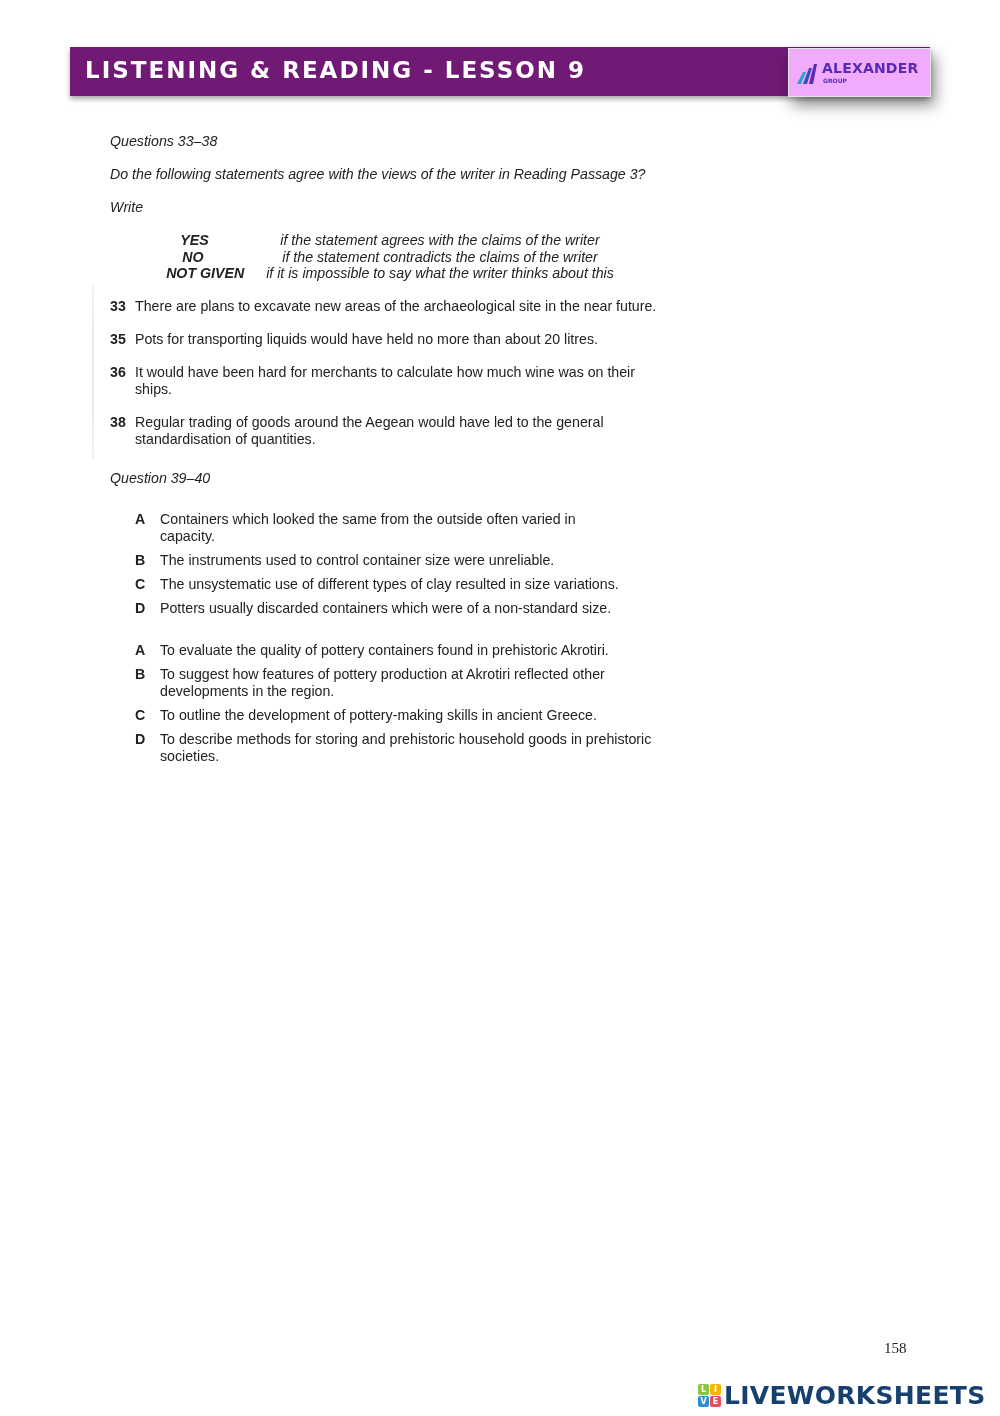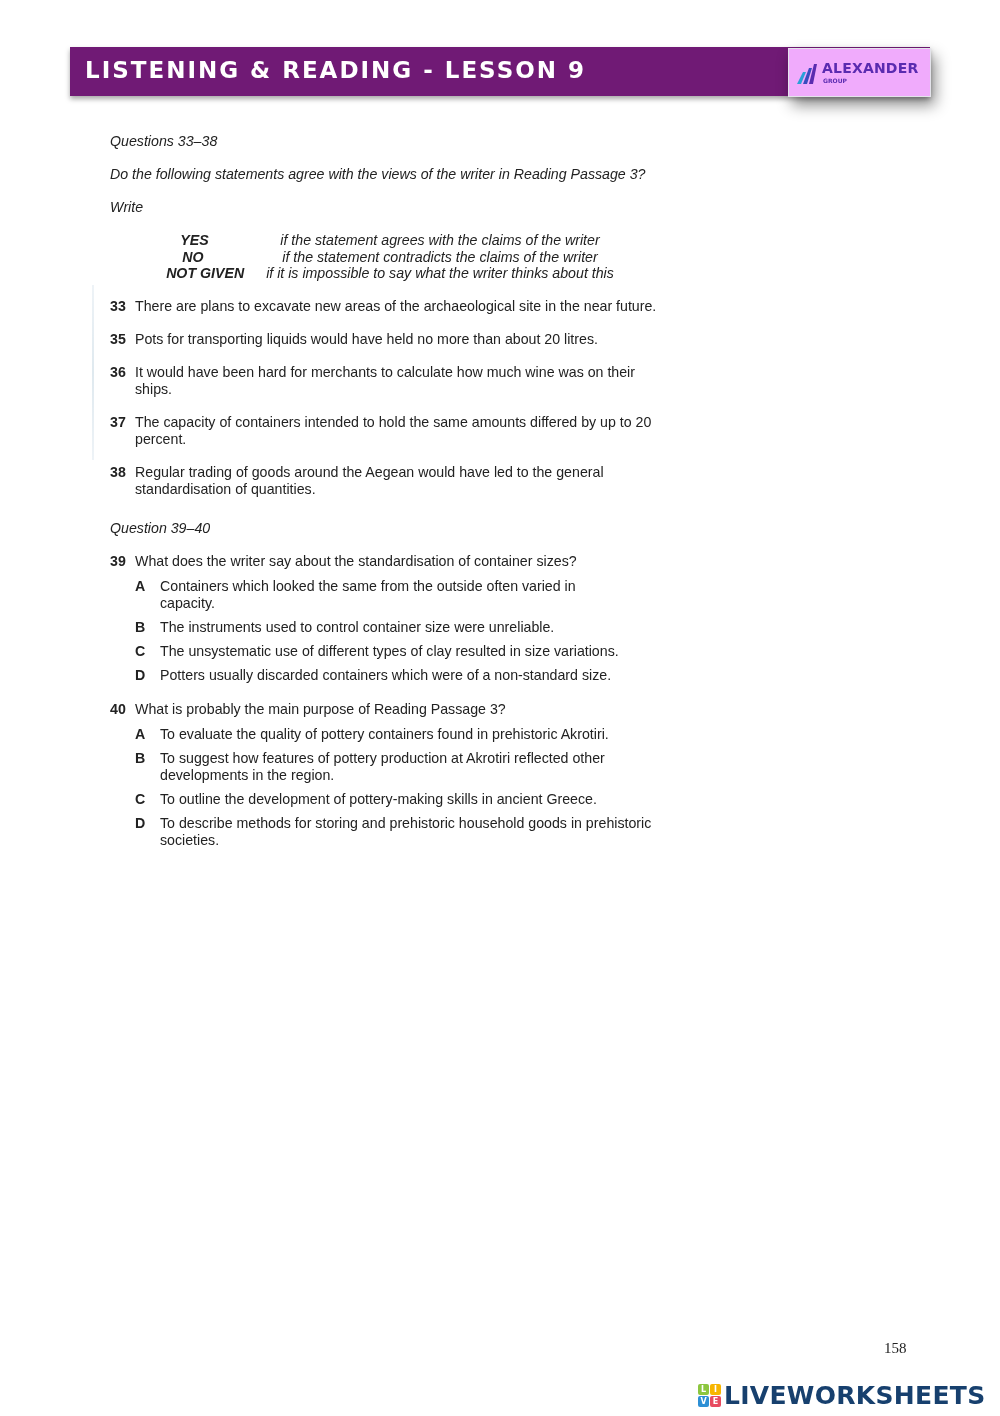--- a/index.html
+++ b/index.html
@@ -114,35 +114,27 @@
   </div>
   <div class="q">
     <span class="q-num">35</span>
     <span class="q-text">Pots for transporting liquids would have held no more than about 20 litres.</span>
   </div>
   <div class="q">
     <span class="q-num">36</span>
     <span class="q-text">It would have been hard for merchants to calculate how much wine was on their ships.</span>
   </div>
   <div class="q">
-    <span class="q-num">37</span>
-    <span class="q-text">The capacity of containers intended to hold the same amounts differed by up to 20 percent.</span>
-  </div>
-  <div class="q">
     <span class="q-num">38</span>
     <span class="q-text">Regular trading of goods around the Aegean would have led to the general standardisation of quantities.</span>
   </div>
 
   <div class="ital section-title sec2">Question 39–40</div>
 
   <div class="q" style="flex-direction:column; margin-bottom:10px;">
-    <div style="display:flex;">
-      <span class="q-num">39</span>
-      <span class="q-text">What does the writer say about the standardisation of container sizes?</span>
-    </div>
     <div class="opts">
       <div class="opt">
         <span class="opt-letter">A</span>
         <span class="opt-text" style="padding-right:80px;">Containers which looked the same from the outside often varied in capacity.</span>
       </div>
       <div class="opt">
         <span class="opt-letter">B</span>
         <span class="opt-text">The instruments used to control container size were unreliable.</span>
       </div>
       <div class="opt">
@@ -150,24 +142,20 @@
         <span class="opt-text" style="white-space:nowrap;">The unsystematic use of different types of clay resulted in size variations.</span>
       </div>
       <div class="opt">
         <span class="opt-letter">D</span>
         <span class="opt-text" style="white-space:nowrap;">Potters usually discarded containers which were of a non-standard size.</span>
       </div>
     </div>
   </div>
 
   <div class="q" style="flex-direction:column;">
-    <div style="display:flex;">
-      <span class="q-num">40</span>
-      <span class="q-text">What is probably the main purpose of Reading Passage 3?</span>
-    </div>
     <div class="opts">
       <div class="opt">
         <span class="opt-letter">A</span>
         <span class="opt-text" style="white-space:nowrap;">To evaluate the quality of pottery containers found in prehistoric Akrotiri.</span>
       </div>
       <div class="opt">
         <span class="opt-letter">B</span>
         <span class="opt-text">To suggest how features of pottery production at Akrotiri reflected other developments in the region.</span>
       </div>
       <div class="opt">

